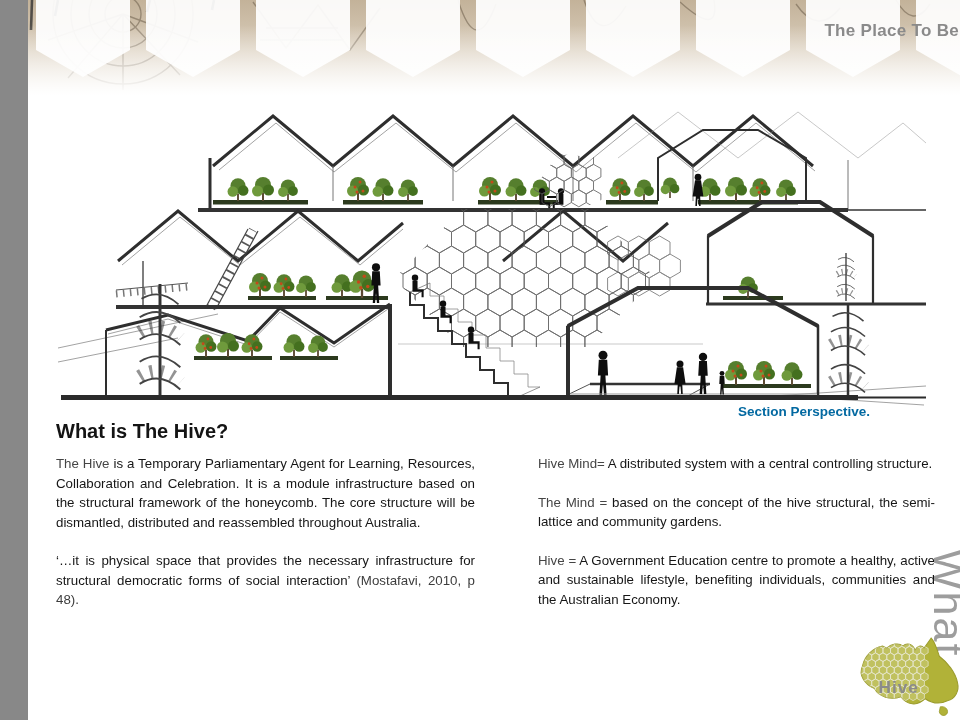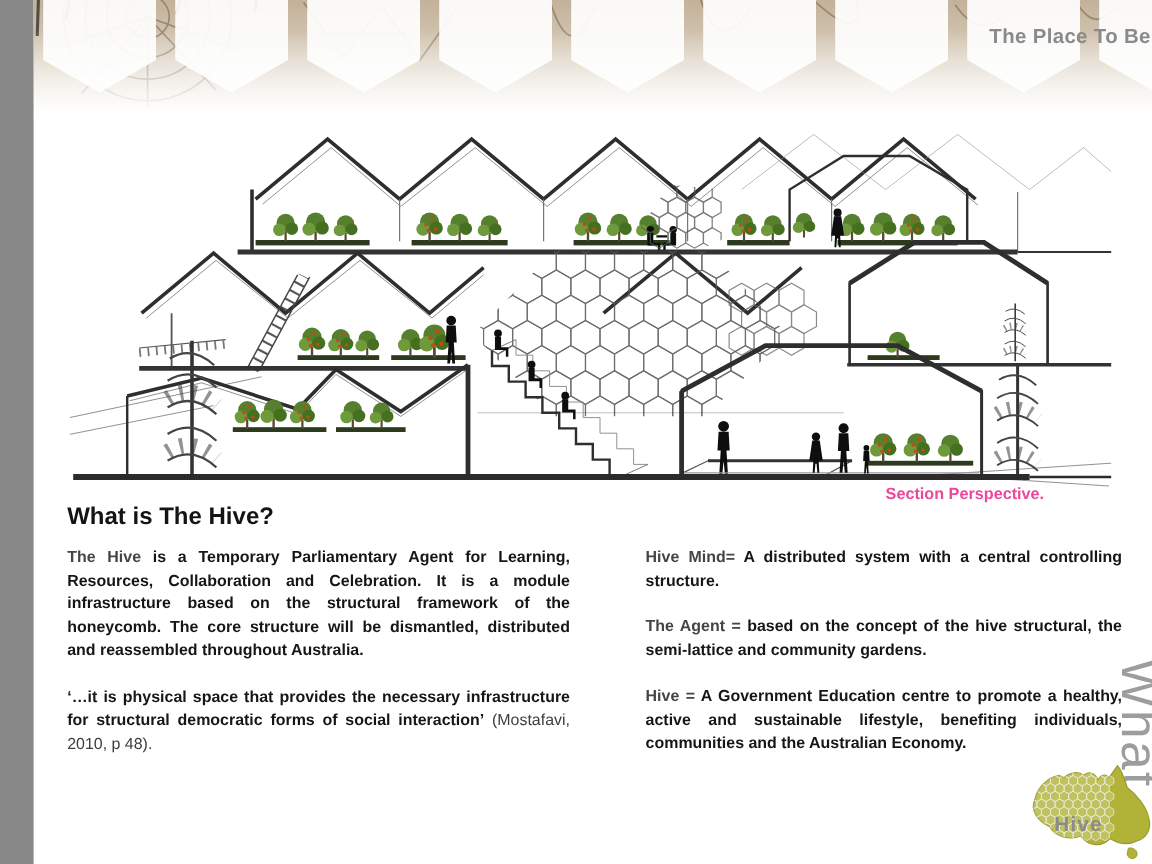--- a/index.html
+++ b/index.html
@@ -7,24 +7,24 @@
          font-family:"Liberation Sans","DejaVu Sans",sans-serif;margin-left:28px;}
   .abs{position:absolute;}
   
   #banner{left:0;top:0;width:960px;height:100px;}
   #brand{top:21px;right:29px;font-size:17px;font-weight:bold;color:#8a8a8a;letter-spacing:.3px;}
   
   #heading{left:28px;top:420px;font-size:20px;font-weight:bold;color:#141414;}
   #colL{left:28px;top:454px;width:419px;}
   #colR{left:510px;top:454px;width:397px;}
   p.blk{margin:0 0 19px 0;font-size:13.3px;line-height:19.5px;text-align:justify;color:#161616;}
-  .lead{font-weight:bold;color:#454545;}
-  .b{font-weight:bold;color:#161616;}
+  .lead{font-weight:normal;color:#454545;}
+  .b{font-weight:normal;color:#161616;}
   .cite{font-weight:normal;color:#3d3d3d;}
-  #caption{left:710px;top:404px;font-size:13.5px;font-weight:bold;color:#ec4899;}
+  #caption{left:710px;top:404px;font-size:13.5px;font-weight:bold;color:#0369a1;}
   #whatlbl{left:899px;top:549px;writing-mode:vertical-rl;font-size:43px;line-height:1;
            color:#9d9d9d;letter-spacing:2px;}
   
   .ln{stroke:#2e2e2e;fill:none;}
   .thin{stroke:#8c8c8c;fill:none;stroke-width:.8;}
   .sd{stroke:#444;fill:none;stroke-width:1;}
 </style>
 </head>
 <body>
 
@@ -381,21 +381,21 @@
 
   <div id="heading" class="abs">What is The Hive?</div>
 
   <div id="colL" class="abs">
     <p class="blk"><span class="lead">The Hive </span><span class="b">is a Temporary Parliamentary Agent for Learning, Resources, Collaboration and Celebration.  It is a module infrastructure  based on the structural framework of the honeycomb. The core structure will be dismantled, distributed and reassembled throughout Australia.</span></p>
     <p class="blk"><span class="b">‘…it is physical space that provides the necessary infrastructure for structural democratic forms of social interaction’</span><span class="cite"> (Mostafavi, 2010, p 48).</span></p>
   </div>
 
   <div id="colR" class="abs">
     <p class="blk"><span class="lead">Hive Mind=  </span><span class="b">A distributed system with a central controlling structure.</span></p>
-    <p class="blk"><span class="lead">The Agent =  </span><span class="b">based on the concept of the hive structural, the semi-lattice and  community gardens.</span></p>
+    <p class="blk"><span class="lead">The Mind =  </span><span class="b">based on the concept of the hive structural, the semi-lattice and  community gardens.</span></p>
     <p class="blk"><span class="lead">Hive =  </span><span class="b">A Government Education centre to promote a healthy, active and sustainable lifestyle, benefiting individuals, communities and the Australian Economy.</span></p>
   </div>
 
   <div id="whatlbl" class="abs">What</div>
 
   <svg class="abs" style="left:818px;top:636px;" width="136" height="86" viewBox="0 0 130 85">
     <defs>
       <clipPath id="austClip">
         <path d="M14,30 C16,20 24,12 34,10 L38,12 C42,8 50,6 54,10 C58,6 64,8 66,14 C68,10 72,8 75,12 L82,2 C86,6 88,14 90,20 C98,26 106,36 108,46 C110,54 106,62 98,64 C90,68 82,66 76,62 C68,70 58,68 52,60 C42,64 30,60 26,52 C16,48 10,38 14,30 Z"></path>
       </clipPath>

